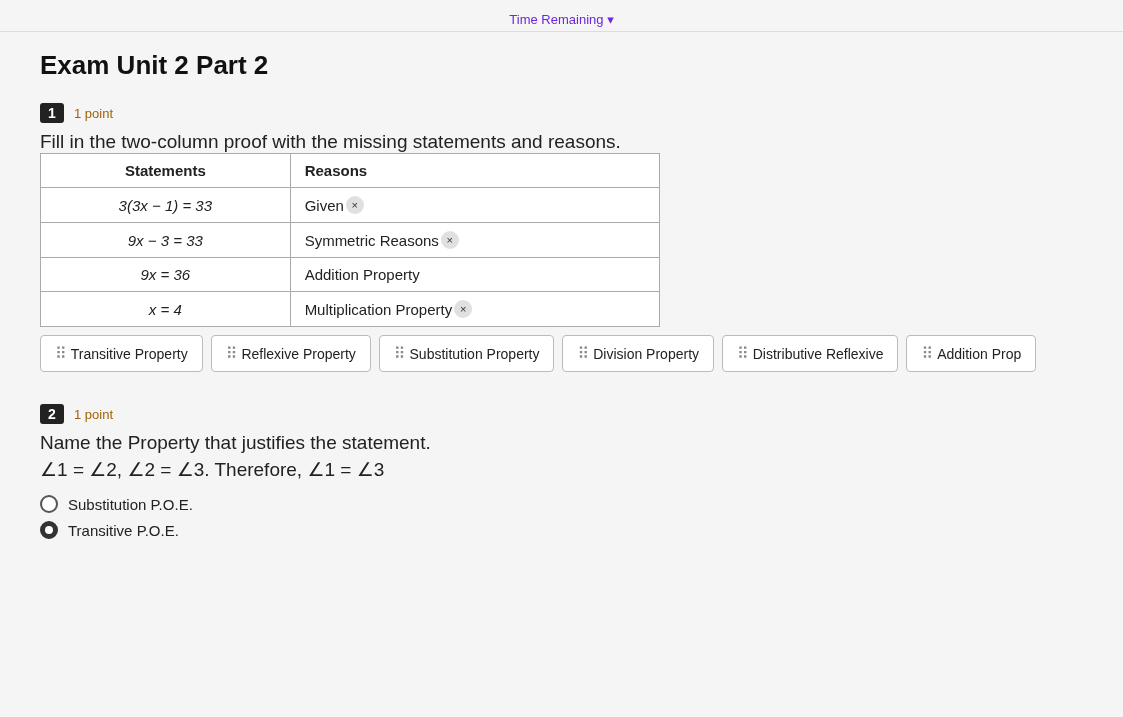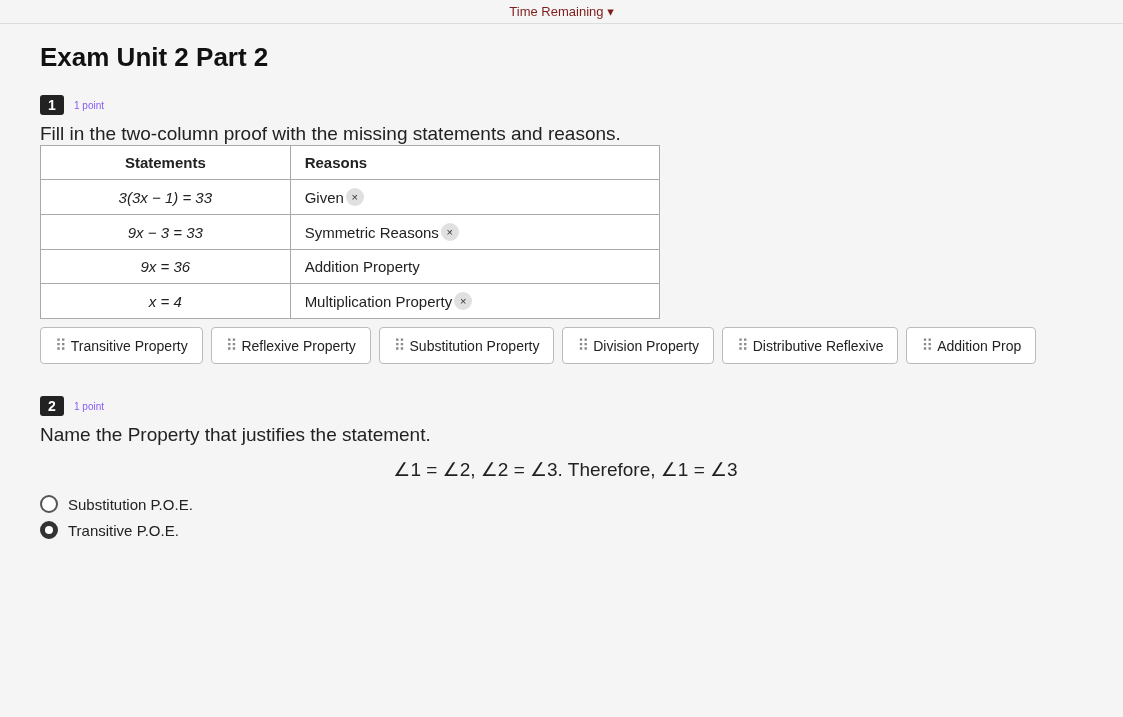--- a/index.html
+++ b/index.html
@@ -5,23 +5,23 @@
     * { box-sizing: border-box; margin: 0; padding: 0; }
     body {
       font-family: Arial, sans-serif;
       background: #f5f5f5;
       color: #222;
       font-size: 15px;
     }
     .top-bar {
       display: flex;
       justify-content: center;
-      padding: 4px 0 4px 0;
+      padding: 12px 0 4px 0;
       font-size: 13px;
-      color: #7f1d1d;
+      color: #6d28d9;
       background: #f5f5f5;
       border-bottom: 1px solid #ddd;
     }
     .main-content {
       padding: 18px 32px 24px 40px;
       max-width: 1123px;
     }
     .exam-title {
       font-size: 26px;
       font-weight: bold;
@@ -41,22 +41,22 @@
       background: #222;
       color: #fff;
       font-weight: bold;
       font-size: 14px;
       padding: 2px 8px;
       border-radius: 3px;
       min-width: 24px;
       text-align: center;
     }
     .question-points {
-      font-size: 10px;
-      color: #8b5cf6;
+      font-size: 13px;
+      color: #a16207;
     }
     .question-text {
       font-size: 19px;
       font-weight: 500;
     }
     .proof-table {
       border-collapse: collapse;
       width: 620px;
       margin-bottom: 6px;
       background: #fff;
@@ -257,21 +257,21 @@
     </div>
   </div>
 
   <div class="question-block">
     <div class="question-header">
       <div class="question-number">2</div>
       <div class="question-points">1 point</div>
     </div>
     <div class="question2-text">
       <div>Name the Property that justifies the statement.</div>
-      <div style="margin-top:12px;text-align:center;">∠1 = ∠2, ∠2 = ∠3. Therefore, ∠1 = ∠3</div>
+      <div style="margin-top:4px;">∠1 = ∠2, ∠2 = ∠3. Therefore, ∠1 = ∠3</div>
     </div>
 
     <div class="radio-option">
       <div class="radio-circle"></div>
       <span>Substitution P.O.E.</span>
     </div>
     <div class="radio-option">
       <div class="radio-circle selected"></div>
       <span>Transitive P.O.E.</span>
     </div>

